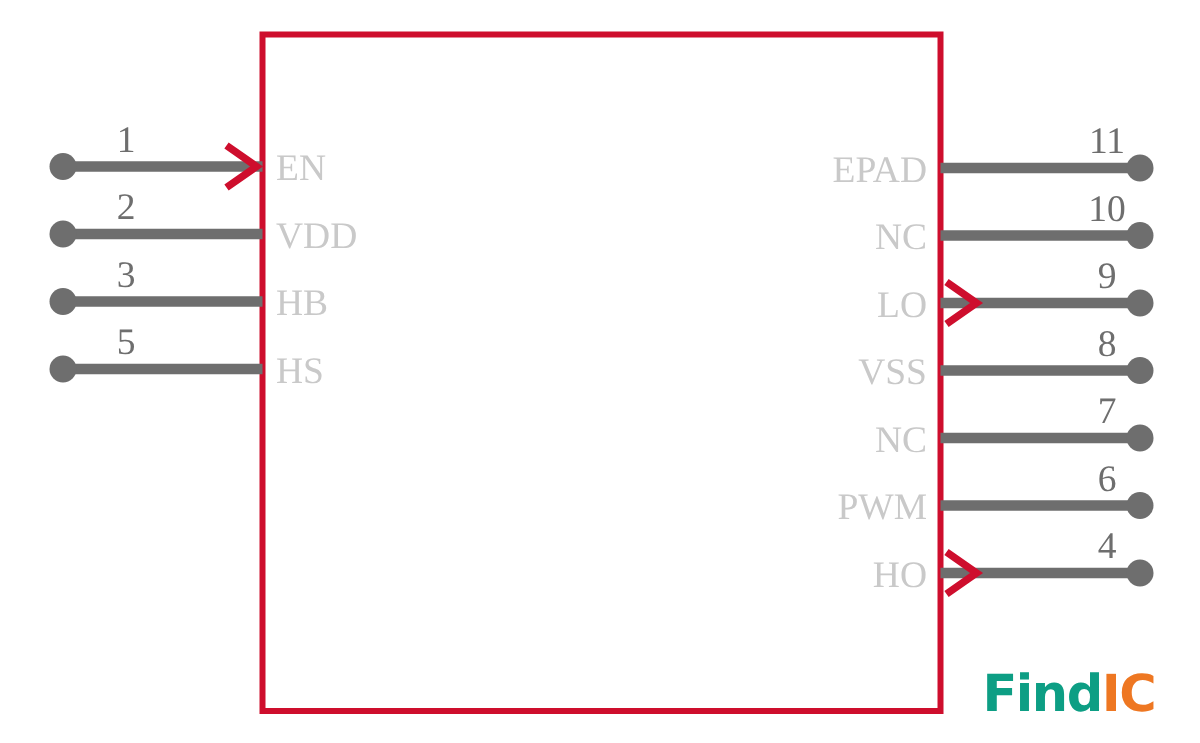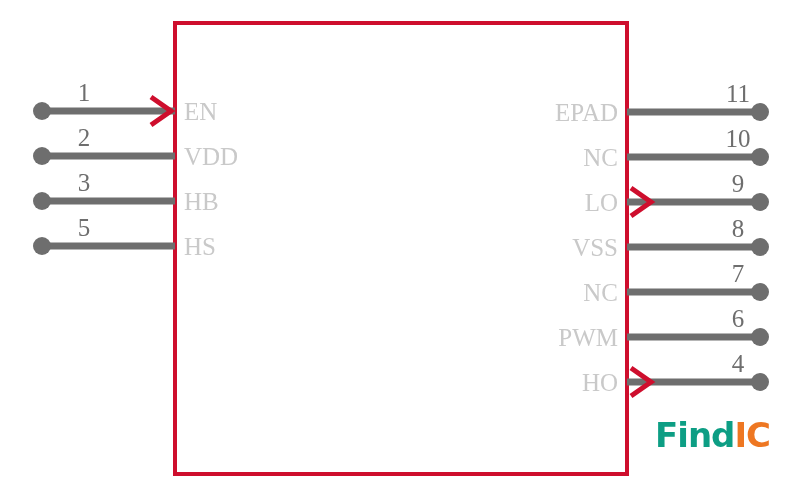--- a/index.html
+++ b/index.html
@@ -44,20 +44,21 @@
     line-height: 1;
     user-select: none;
   }
   .logo-word {
     font-family: "DejaVu Sans", sans-serif;
     font-size: 34px;
     font-weight: bold;
     letter-spacing: -1px;
     white-space: nowrap;
     height: 36px;
+    margin-top: 28px;
   }
   .logo-find { color: #0d9e84; }
   .logo-ic { color: #ee7722; }
   .logo-domain {
     font-family: "DejaVu Sans Mono", monospace;
     font-size: 17px;
     color: #6e6e6e;
     letter-spacing: 0.5px;
     white-space: nowrap;
     margin-top: 3px;

